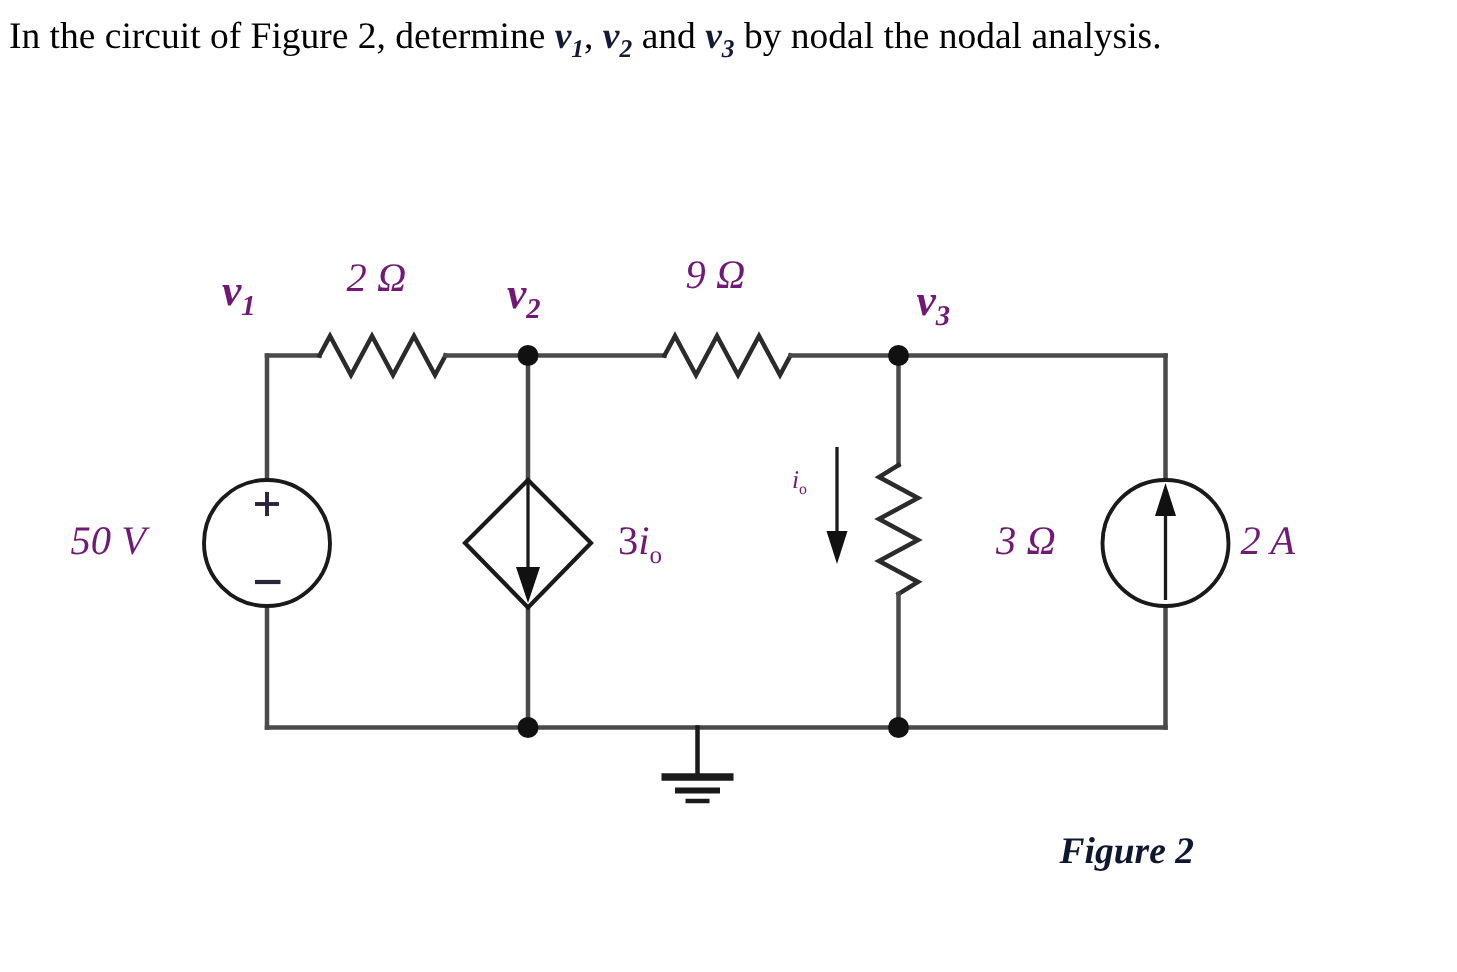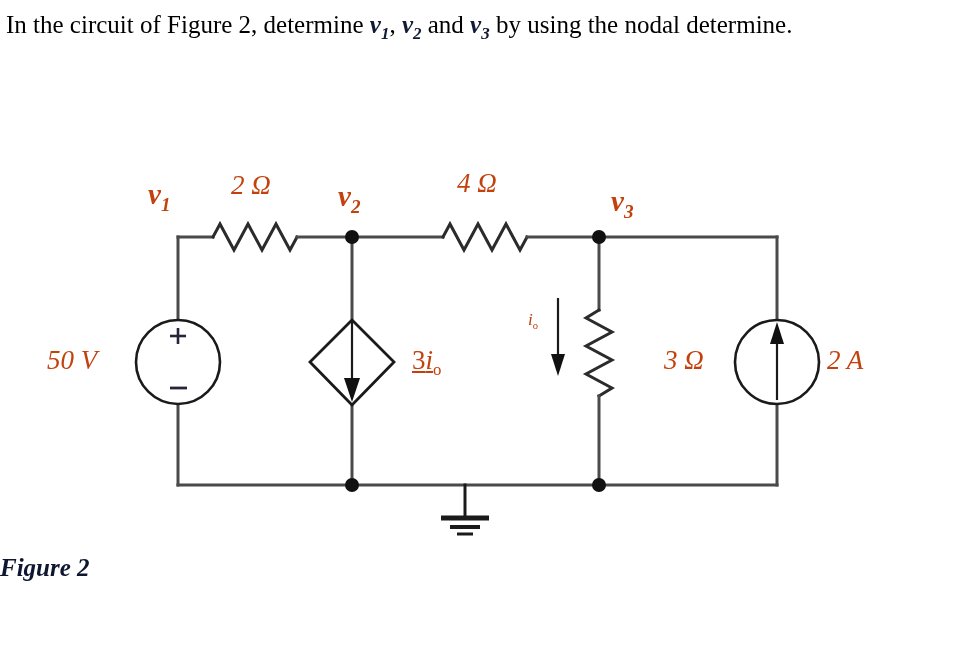--- a/index.html
+++ b/index.html
@@ -41,70 +41,69 @@
     width: 971px;
     height: 470px;
   }
   #circuit-svg {
     position: absolute;
     left: 0;
     top: 0;
   }
   .lbl {
     position: absolute;
-    color: #c2410c;
+    color: #701a75;
     white-space: nowrap;
   }
   .lbl-node {
     font-weight: bold;
     font-style: italic;
     font-size: 29px;
   }
   .lbl-node sub {
     font-size: 0.66em;
     font-style: italic;
     font-weight: bold;
   }
   .lbl-val {
     font-size: 27px;
     font-style: italic;
   }
   .lbl-dep {
     font-size: 27px;
-    text-decoration: underline;
   }
   .lbl-dep i {
     font-style: italic;
   }
   .lbl-dep sub {
     font-size: 0.62em;
     font-style: normal;
   }
   .lbl-io {
     font-size: 17px;
   }
   .lbl-io i { font-style: italic; }
   .lbl-io sub { font-size: 0.62em; font-style: normal; }
   #figure-caption {
     position: absolute;
     left: 0;
     top: 424px;
     width: 796px;
-    text-align: left;
+    text-align: right;
     font-size: 25px;
     font-weight: bold;
     font-style: italic;
     color: #0f1730;
   }
 </style>
 </head>
 <body>
 
 <div id="problem-statement">
-  <span>In the circuit of Figure 2, determine </span><span class="var"><span>v</span><sub>1</sub></span><span>, </span><span class="var"><span>v</span><sub>2</sub></span><span> and </span><span class="var"><span>v</span><sub>3</sub></span><span> by using the nodal determine.</span>
+  <span>In the circuit of Figure 2, determine </span><span class="var"><span>v</span><sub>1</sub></span><span>, </span><span class="var"><span>v</span><sub>2</sub></span><span> and </span><span class="var"><span>v</span><sub>3</sub></span><span> by nodal the nodal analysis.</span>
 </div>
 
 <div id="circuit-figure">
 
   <svg id="circuit-svg" width="971" height="470" viewBox="0 0 971 470">
 
     <g stroke="#4a4a4a" stroke-width="3" fill="none" stroke-linecap="square">
 
       <line x1="178" y1="107" x2="213" y2="107"></line>
 
@@ -194,21 +193,21 @@
   <div class="lbl lbl-node" style="left:338px; top:50px;">
     <span>v</span><sub>2</sub>
   </div>
 
   <div class="lbl lbl-node" style="left:568px; top:55px;margin-left:43px;">
     <span>v</span><sub>3</sub>
   </div>
 
   <div class="lbl lbl-val" style="left:231px; top:40px;">2 Ω</div>
 
-  <div class="lbl lbl-val" style="left:457px; top:38px;">4 Ω</div>
+  <div class="lbl lbl-val" style="left:457px; top:38px;">9 Ω</div>
 
   <div class="lbl lbl-val" style="left:47px; top:215px;">50 V</div>
 
   <div class="lbl lbl-dep" style="left:412px; top:215px;">
     <span>3</span><i>i</i><sub>o</sub>
   </div>
 
   <div class="lbl lbl-io" style="left:528px; top:180px;">
     <i>i</i><sub>o</sub>
   </div>

